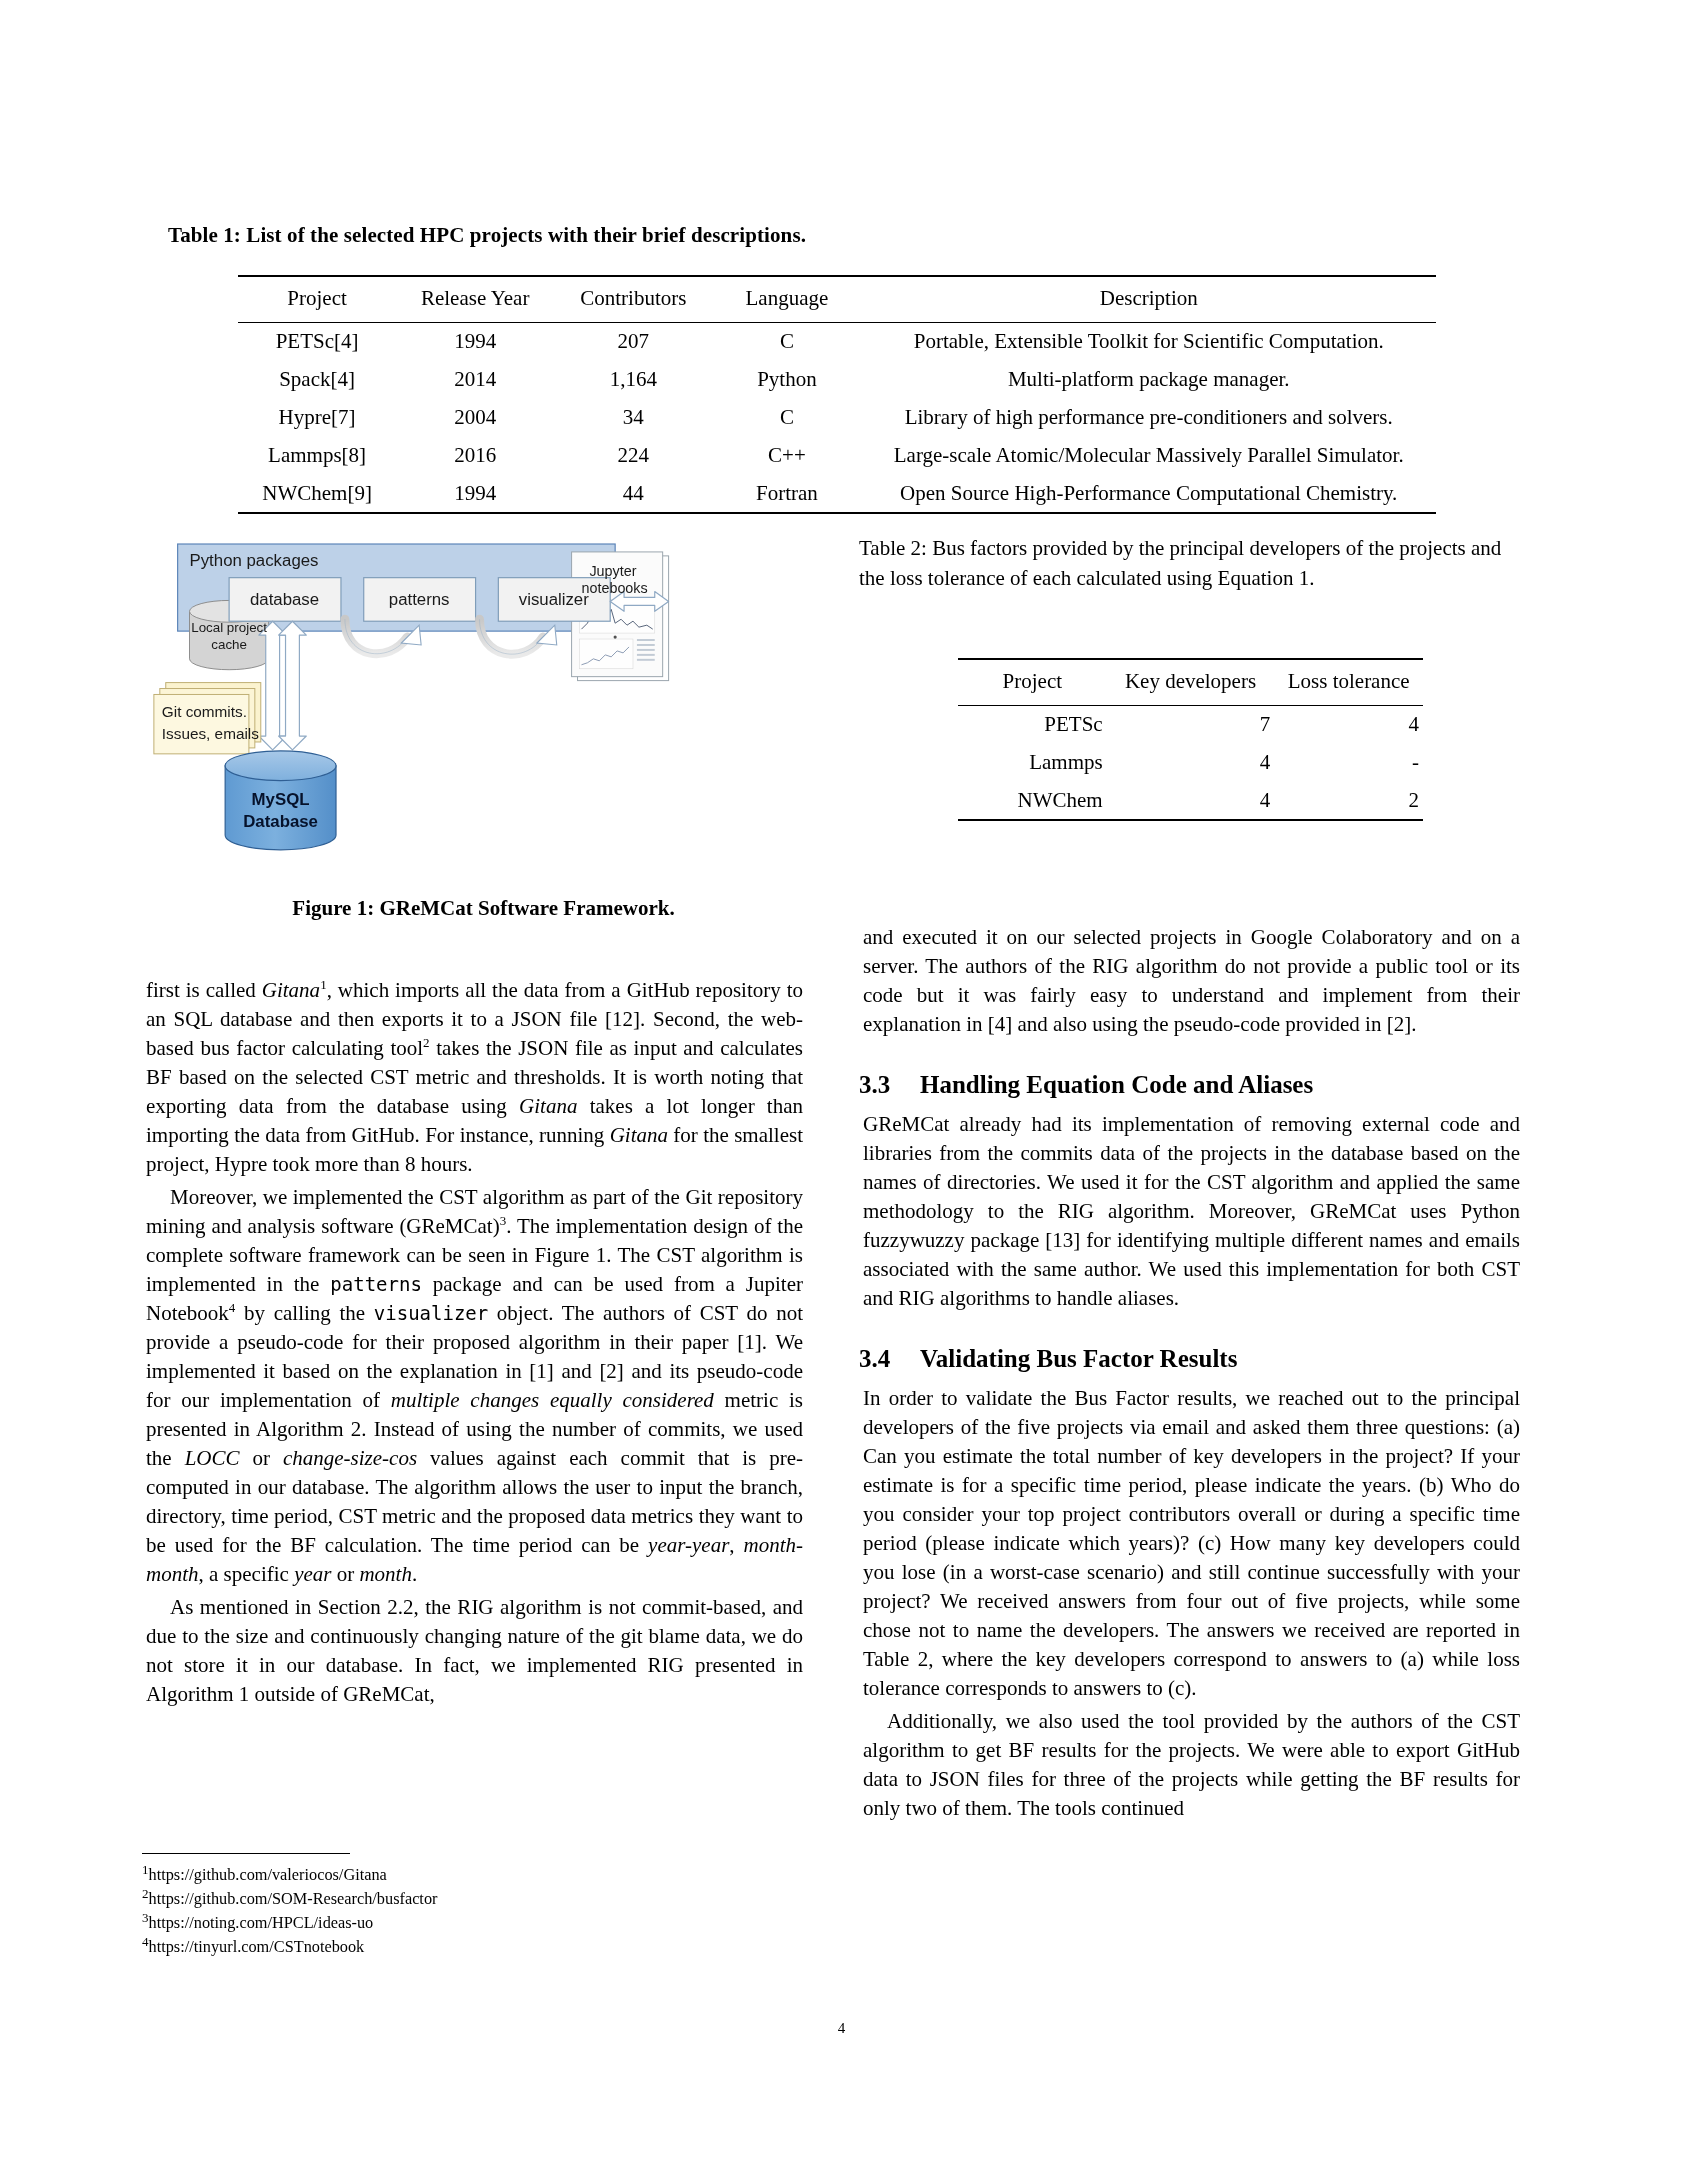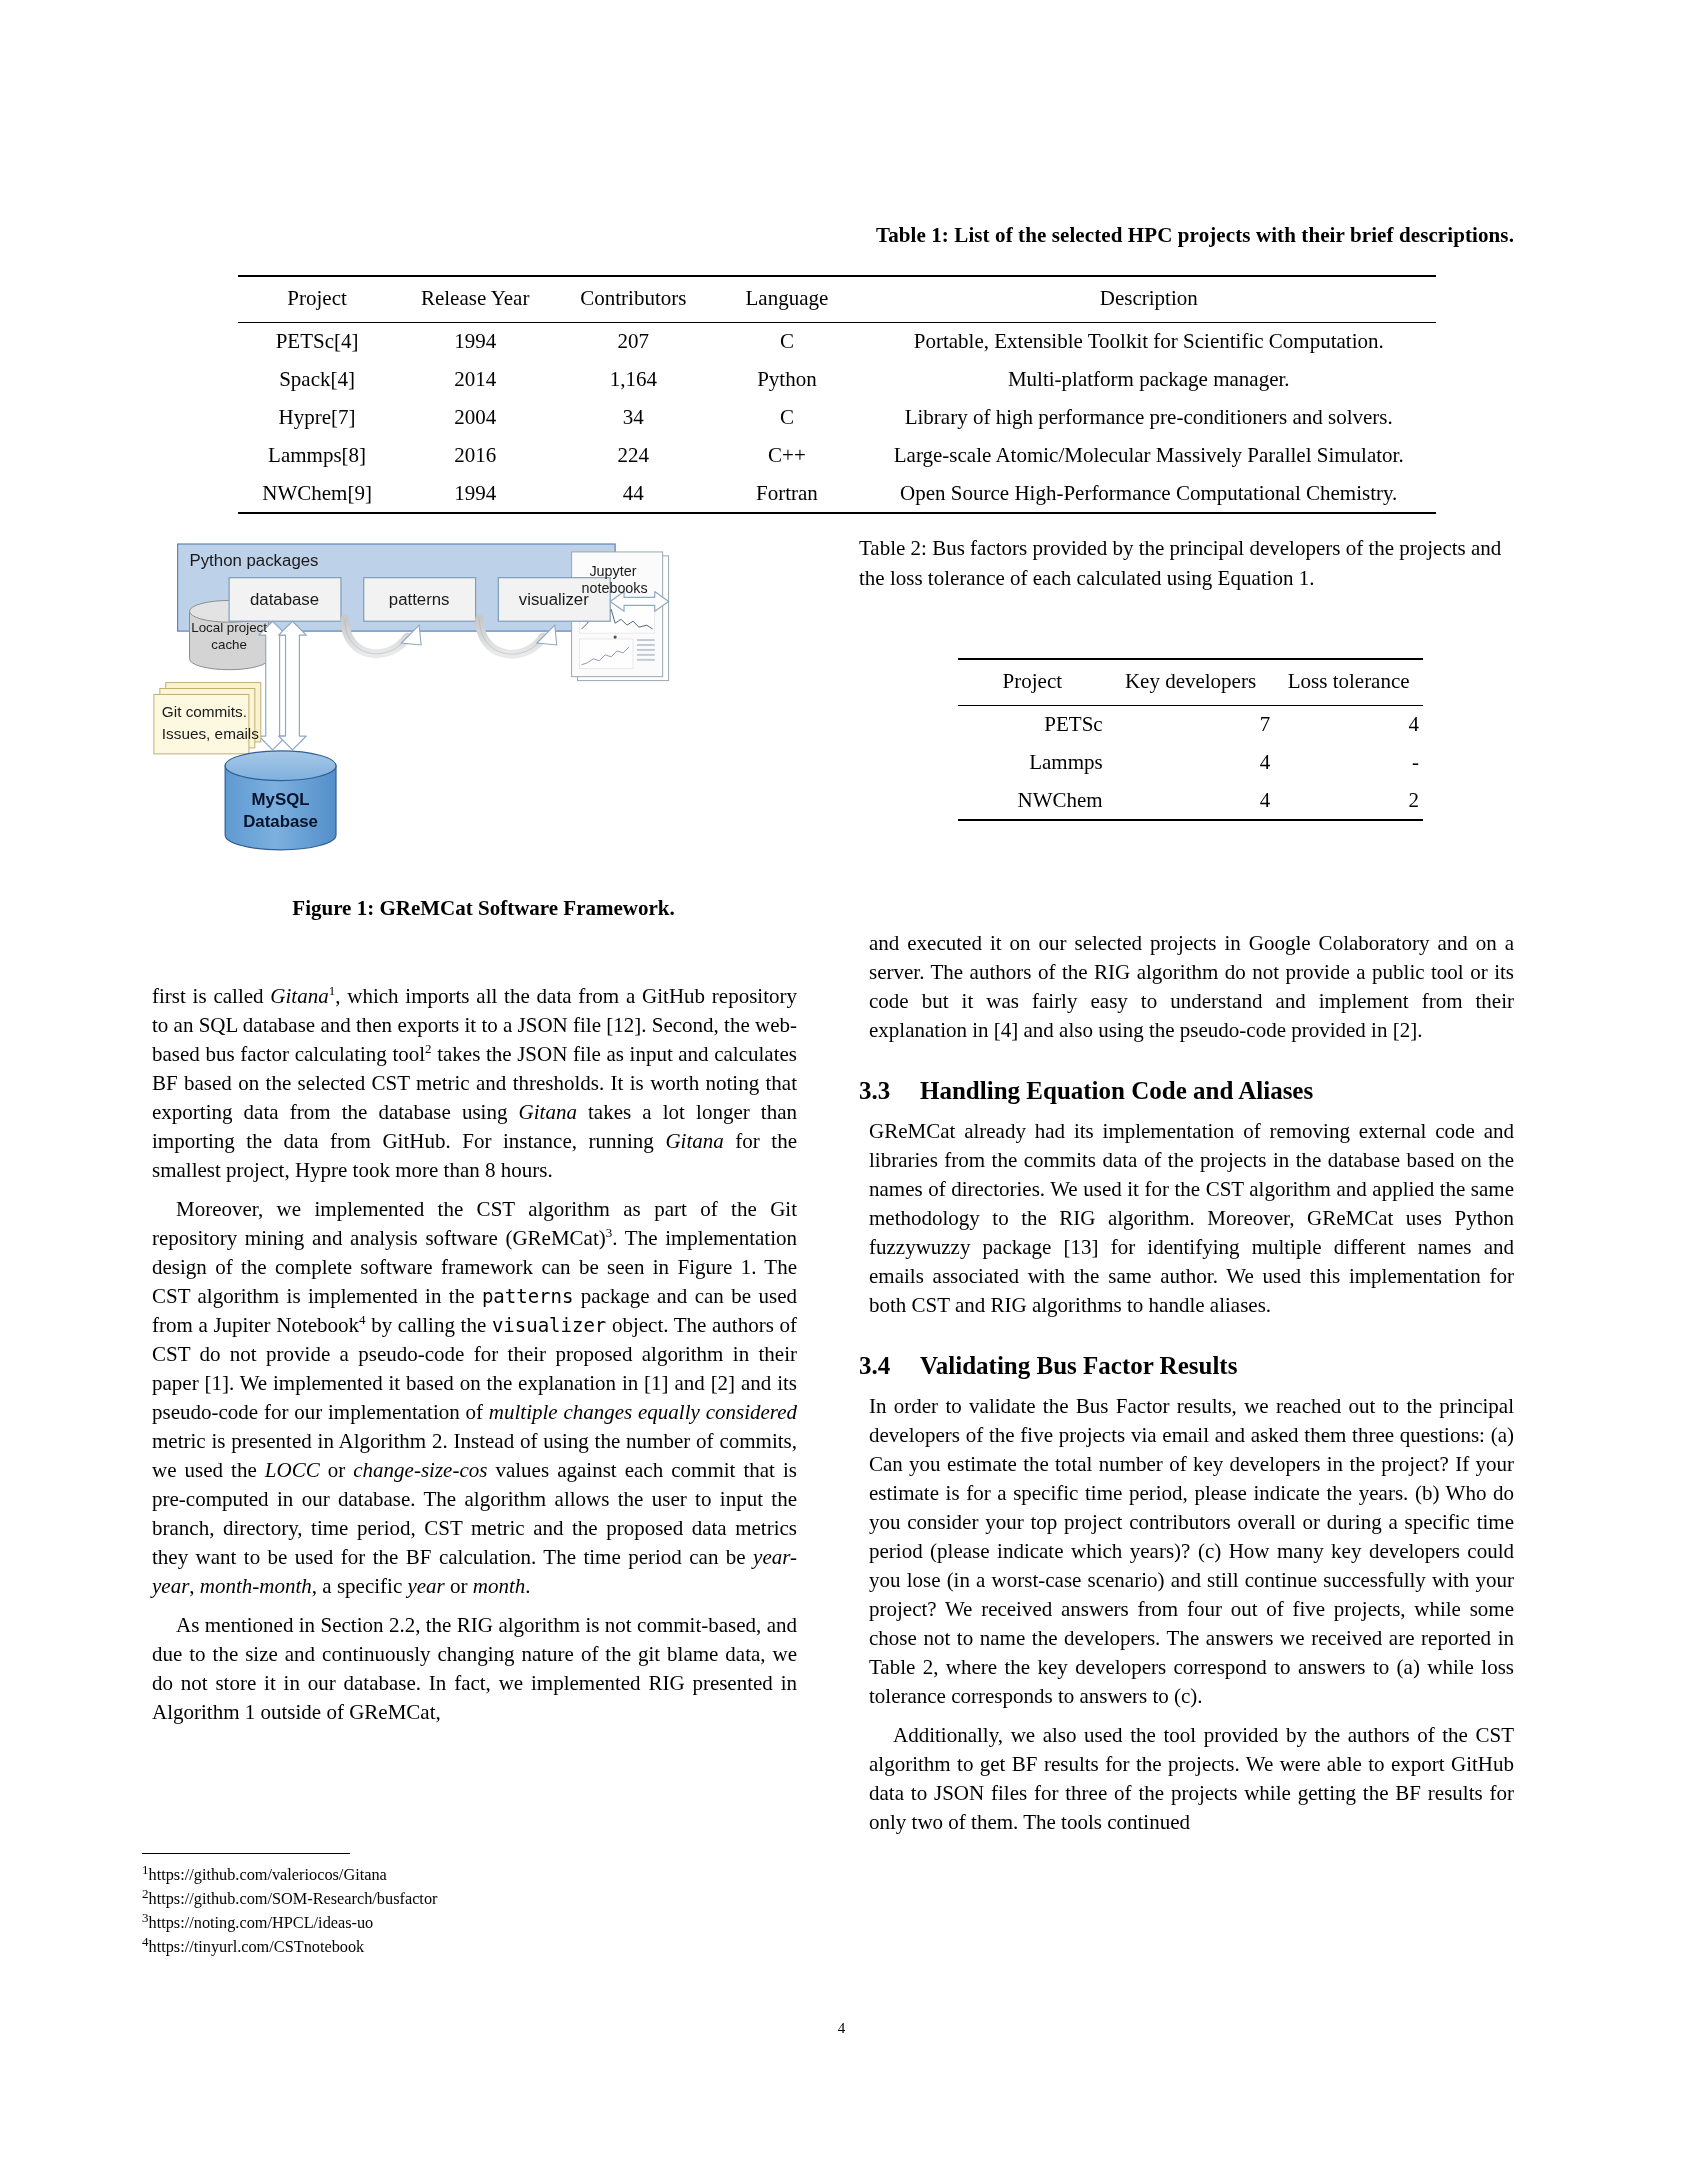--- a/index.html
+++ b/index.html
@@ -21,21 +21,21 @@
     width: 1683px;
     height: 2178px;
   }
 
   
   .t1-caption {
     position: absolute;
     left: 168px;
     top: 223px;
     width: 1346px;
-    text-align: right;
+    text-align: left;
     font-weight: bold;
     font-size: 21px;
     letter-spacing: 0.1px;
   }
   .table1 {
     position: absolute;
     left: 238px;
     top: 275px;
     width: 1198px;
     border-collapse: collapse;
@@ -117,21 +117,21 @@
     position: absolute;
     width: 665px;
     font-size: 21px;
     line-height: 29px;
     text-align: justify;
     text-justify: inter-word;
   }
   .col-left  { left: 142px;  top: 972px; width: 665px; }
   .col-right { left: 859px;  top: 919px; width: 665px; }
 
-  .col p { margin: 10px; text-indent: 0; }
+  .col p { margin: 4px; text-indent: 0; }
   .col p.indent { text-indent: 24px; }
 
   h2.sec {
     font-size: 25px;
     font-weight: bold;
     margin: 30px 0 9px 0;
     line-height: 32px;
   }
   h2.sec .secnum { display:inline-block; width: 61px; }
 

